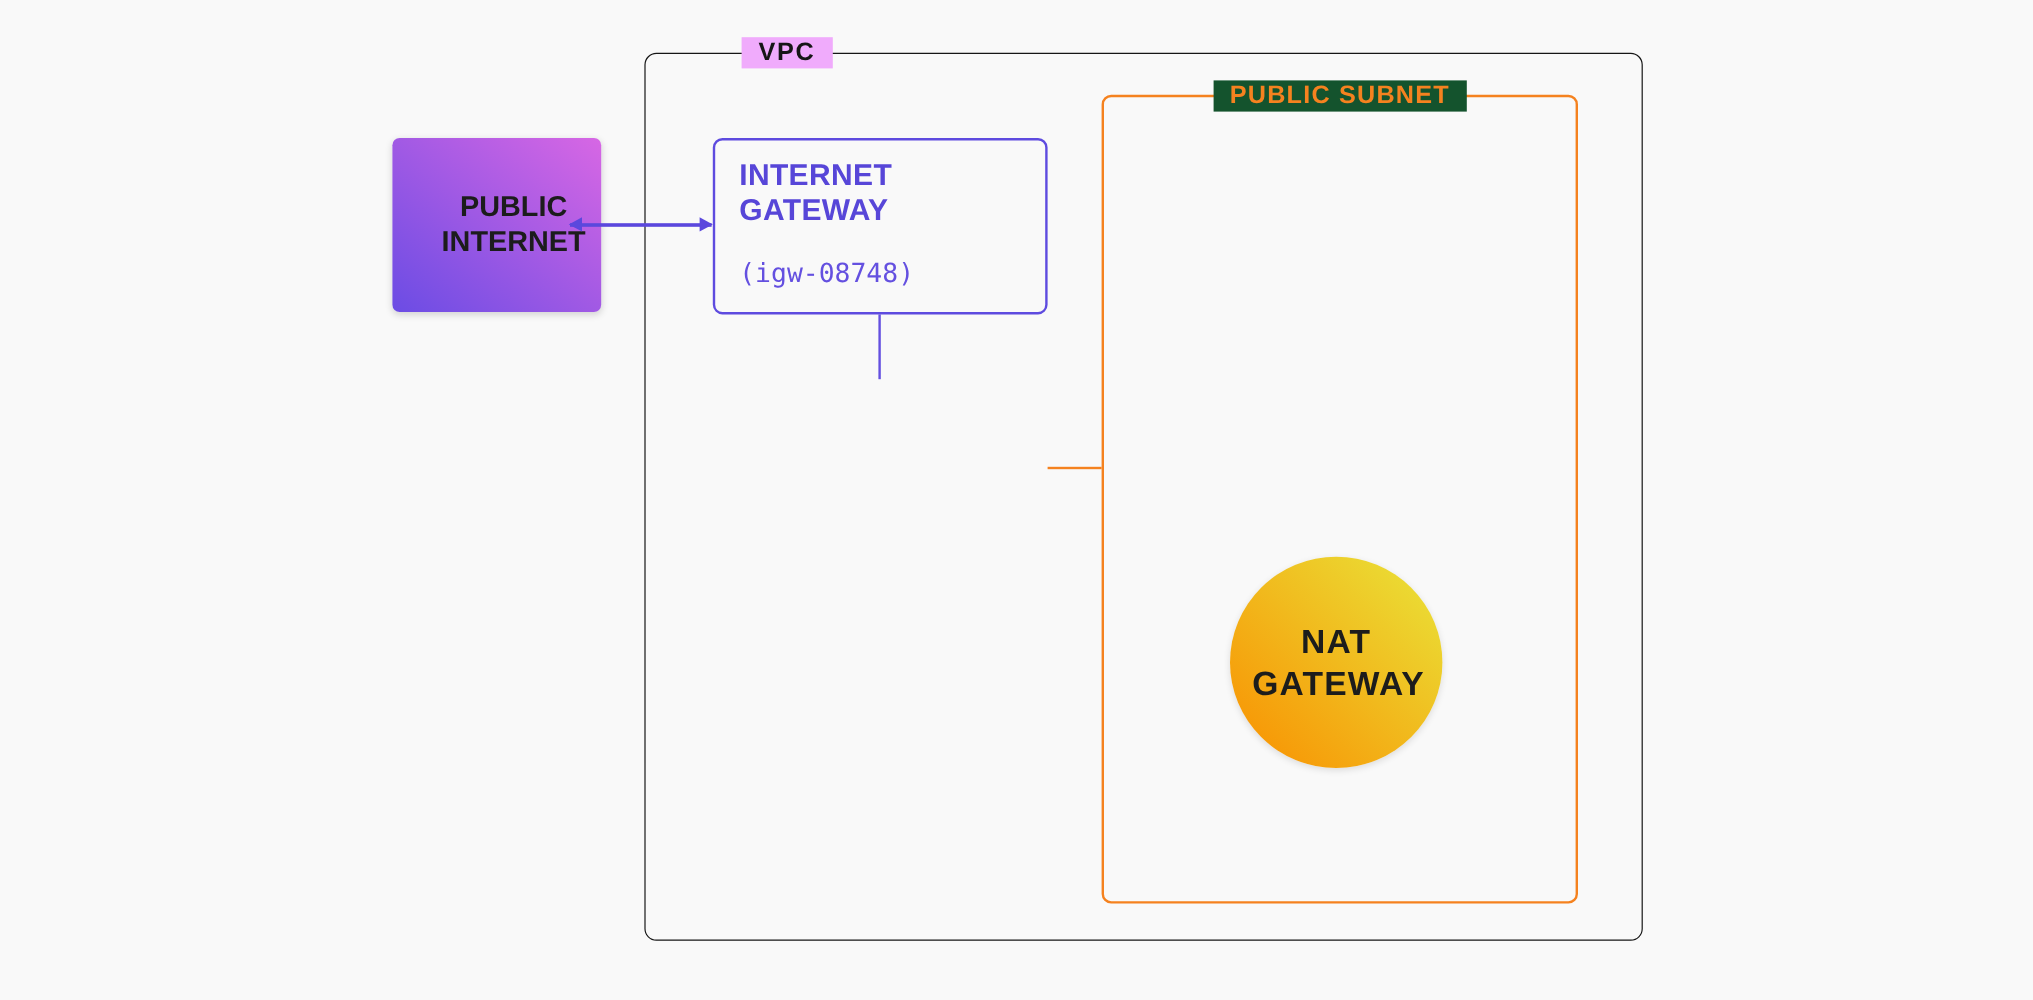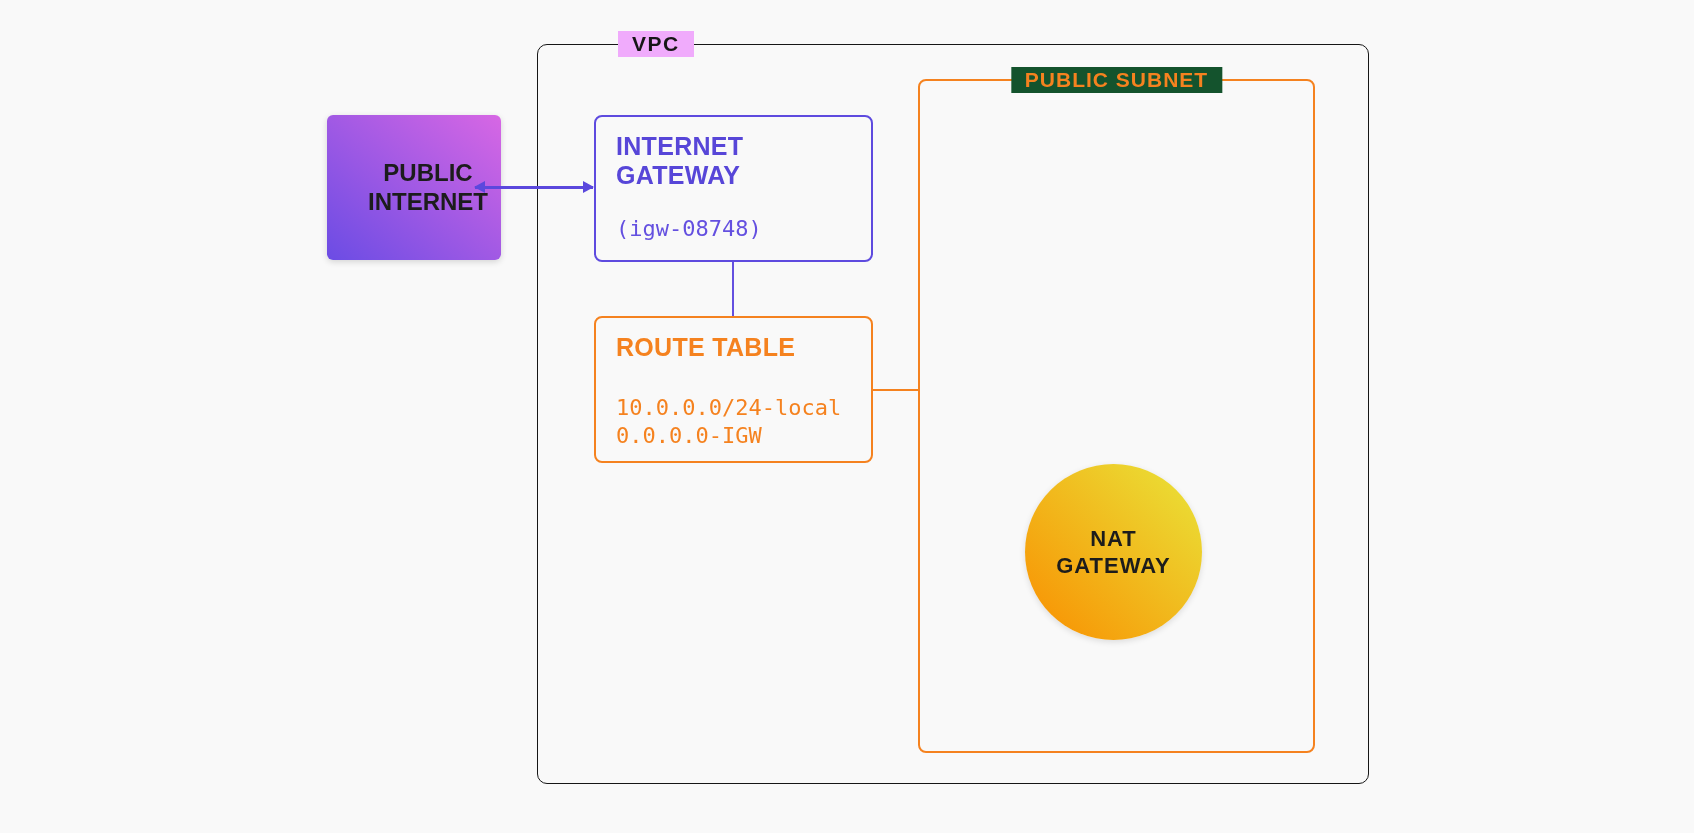--- a/index.html
+++ b/index.html
@@ -76,21 +76,21 @@
     background:linear-gradient(to top right,#09a6f8,#08edbd);
     display:flex;align-items:center;justify-content:center;
     font-size:26px;font-weight:600;color:#111;
     box-shadow:0 2px 6px rgba(0,0,0,0.12);
   }
   .nat-circle{
     position:absolute;left:105px;top:383px;width:177px;height:176px;
     border-radius:50%;
     background:linear-gradient(to top right,#f98e00,#e9e53a);
     display:flex;align-items:center;justify-content:center;text-align:center;
-    font-size:22px;font-weight:bold;color:#1c1c1c;line-height:1.25;letter-spacing:1px;
+    font-size:28px;font-weight:bold;color:#1c1c1c;line-height:1.25;letter-spacing:1px;
     box-shadow:0 2px 6px rgba(0,0,0,0.12);
   }
   .nat-circle .lbl{width:140px;}
   
   .arrow-line{
     position:absolute;left:475px;top:186px;width:118px;height:2.5px;
     background:#5b48dd;z-index:5;
   }
   .arrow-head{
     position:absolute;top:-5px;width:0;height:0;
@@ -124,27 +124,20 @@
   <div class="vpc-box">
     <span class="vpc-label">VPC</span>
 
     <div class="igw-box">
       <div class="igw-title">INTERNET GATEWAY</div>
       <div class="igw-code">(igw-08748)</div>
     </div>
 
     <div class="conn-igw-rt"></div>
 
-    <div class="rt-box">
-      <div class="rt-title">ROUTE TABLE</div>
-      <div class="rt-routes">
-        <span>10.0.0.0/24-local</span>
-        <span>0.0.0.0-IGW</span>
-      </div>
-    </div>
 
     <div class="conn-rt-subnet"></div>
 
     <div class="subnet-box">
       <span class="subnet-label">PUBLIC SUBNET</span>
 
 
       <div class="nat-circle">
         <span class="lbl">NAT GATEWAY</span>
       </div>

